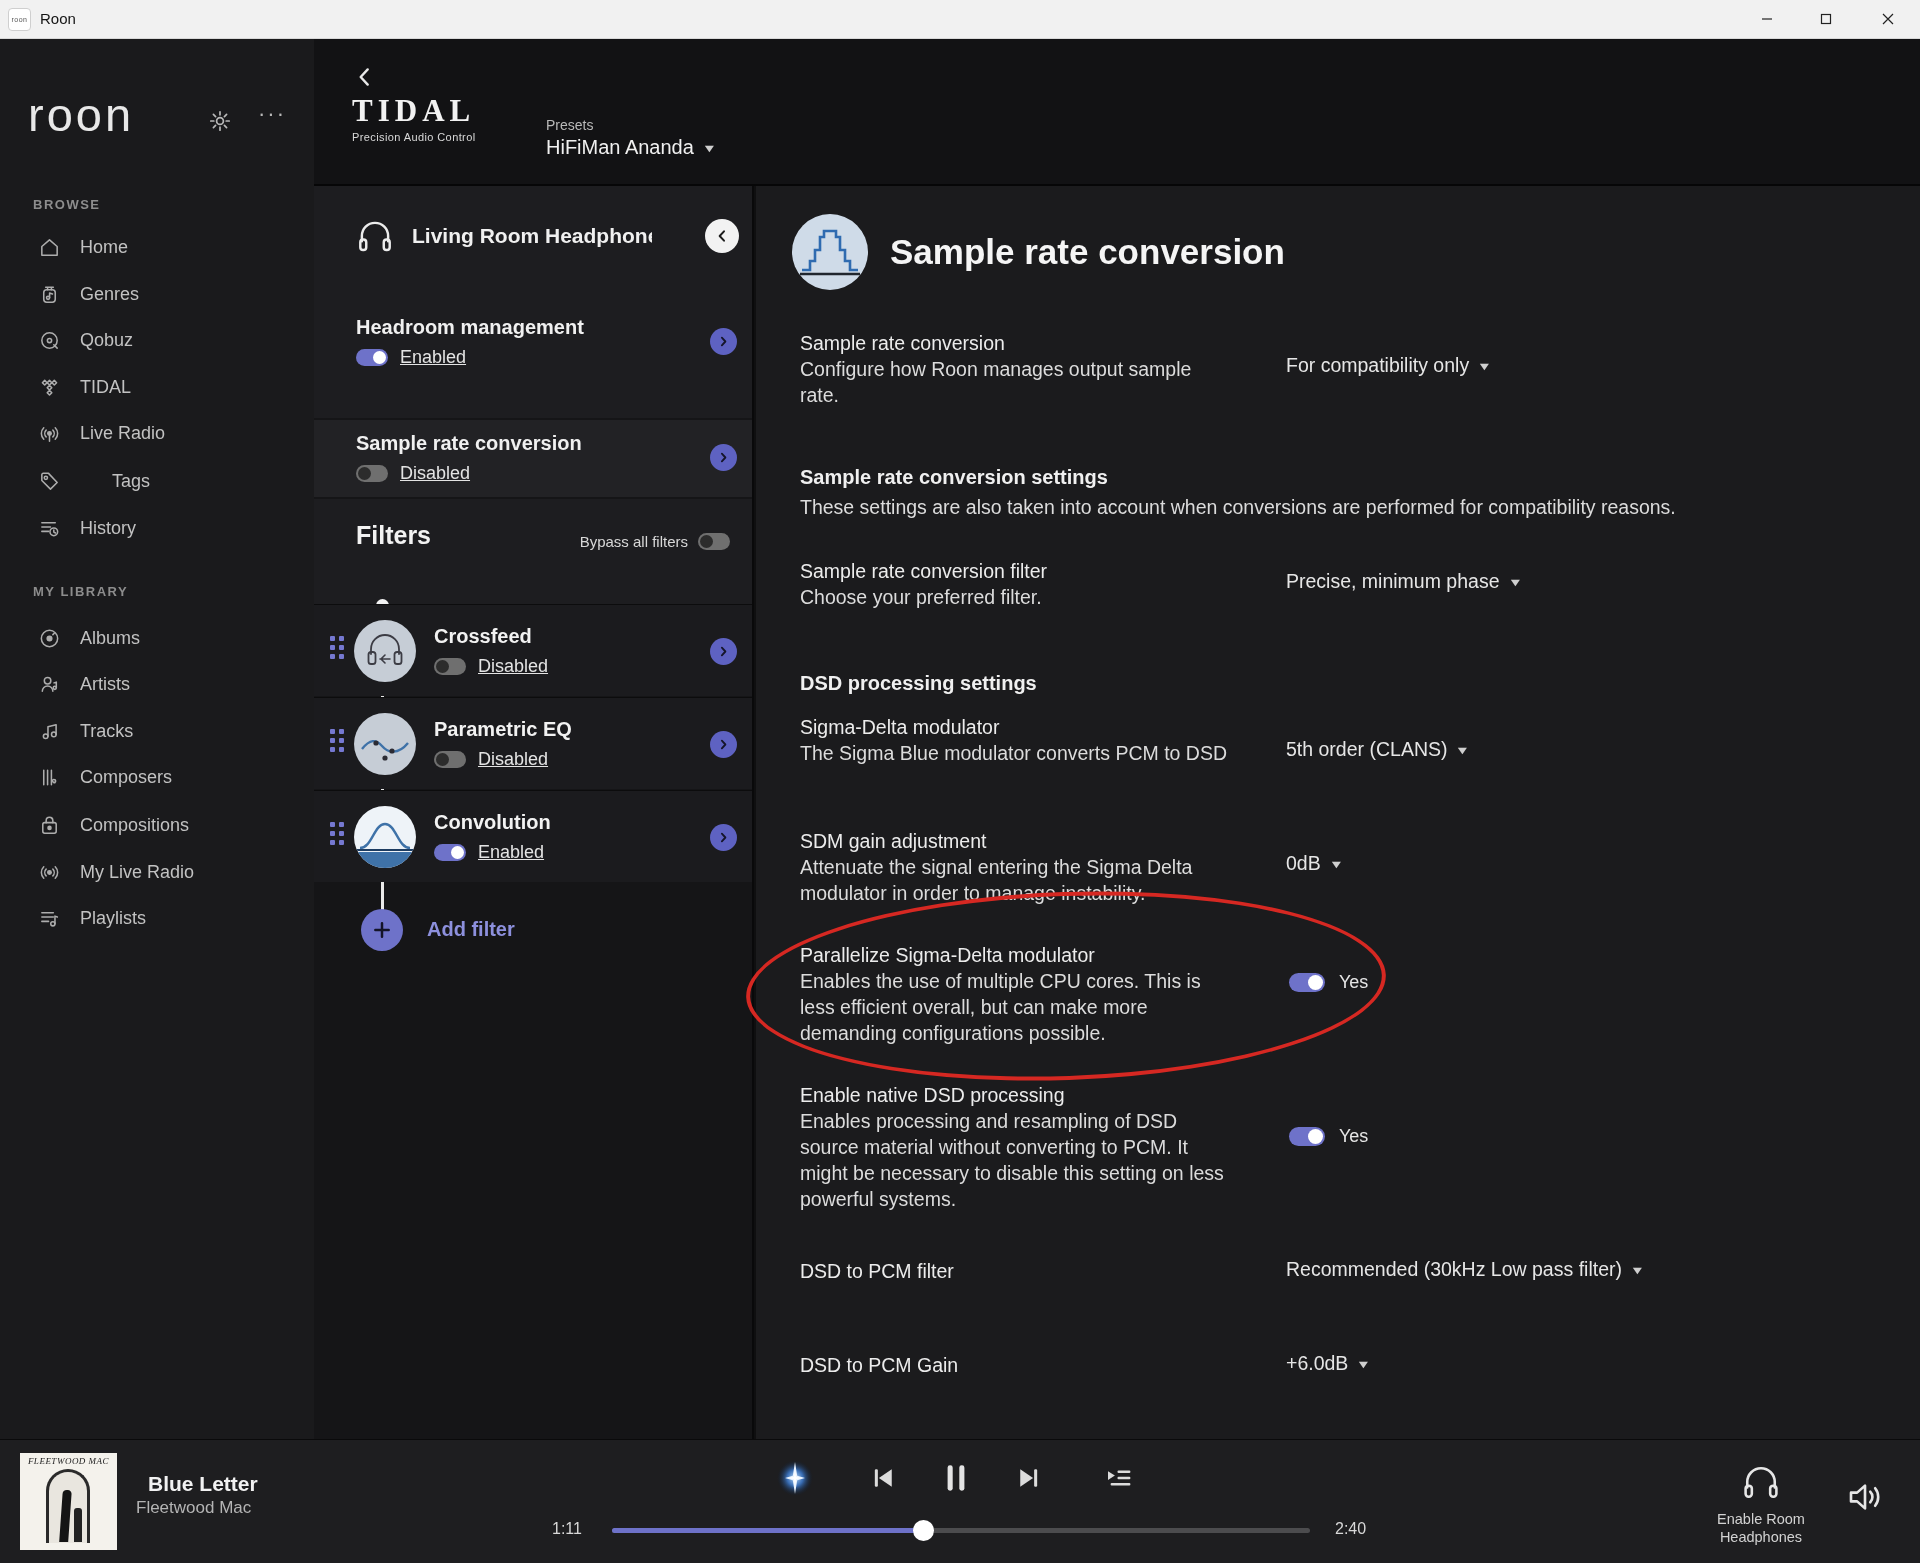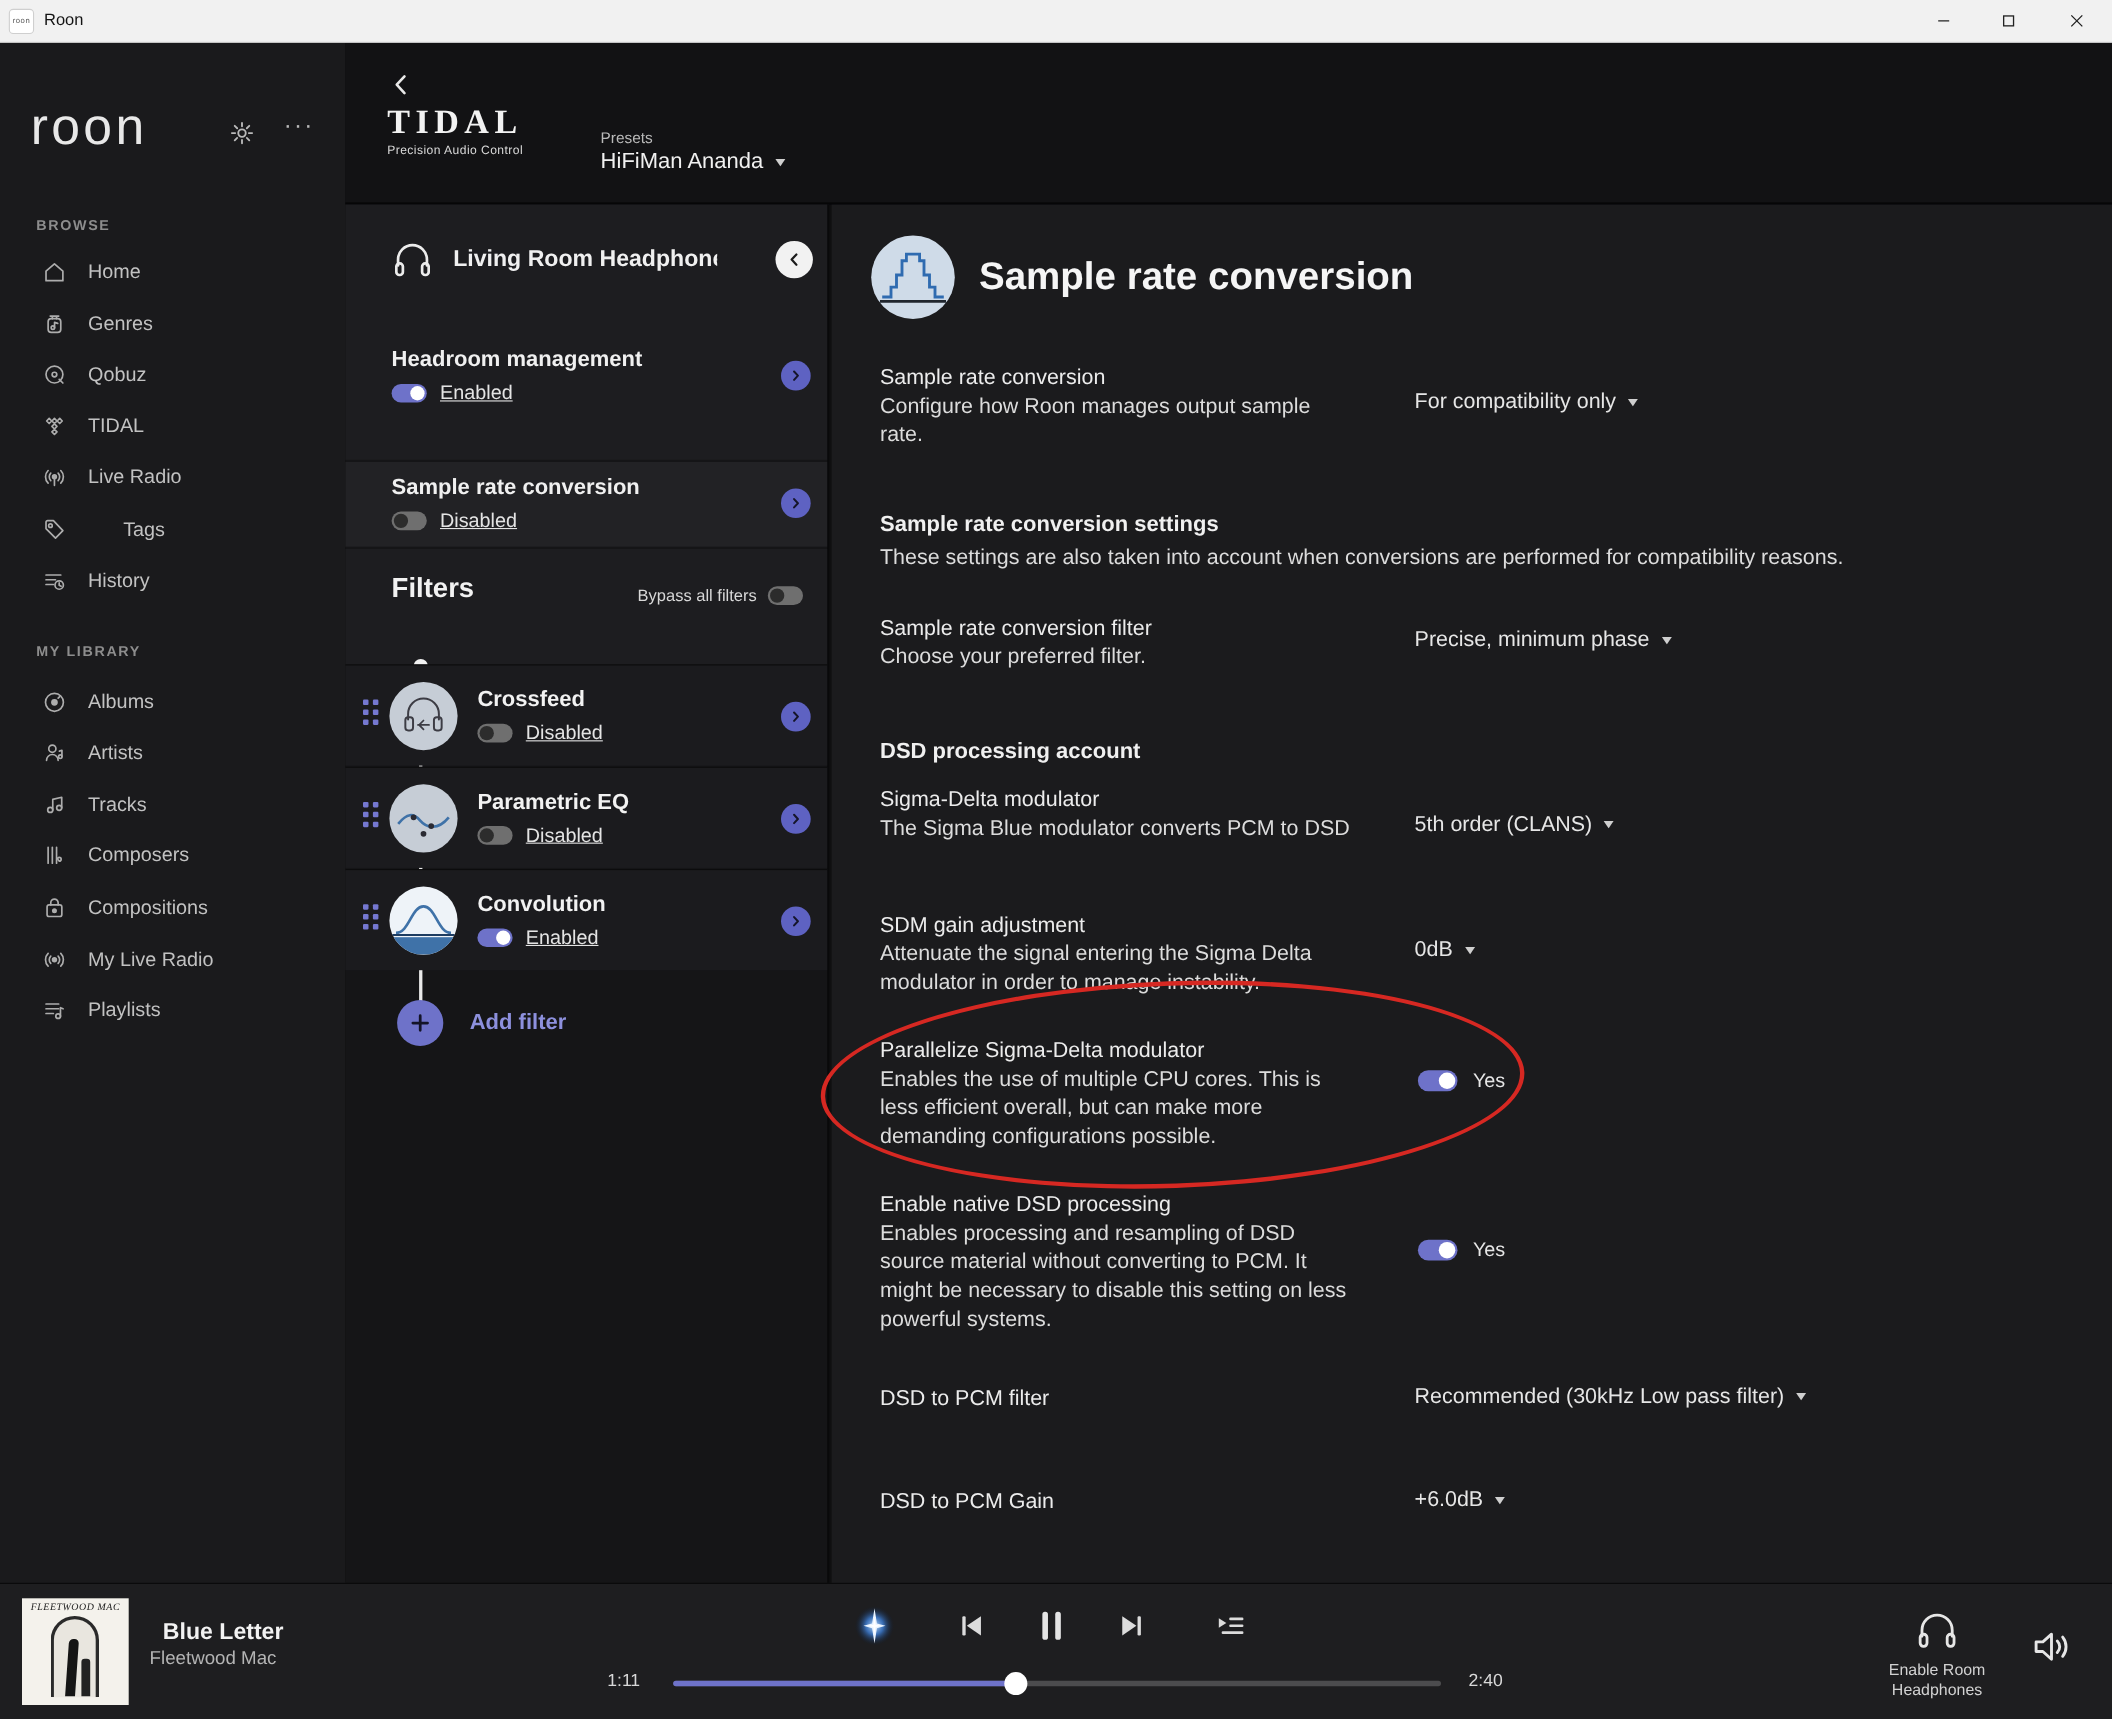--- a/index.html
+++ b/index.html
@@ -500,21 +500,21 @@
       <div class="rlabel">Sample rate conversion filter</div>
       <div class="rdesc">Choose your preferred filter.</div>
     </div>
     <div class="rvalue" style="top:12px;">
       <span>Precise, minimum phase</span>
         <span class="caret">▼</span>
     </div>
   </div>
 
   <div class="srow" style="top:484px;">
-    <div class="rhead">DSD processing account</div>
+    <div class="rhead">DSD processing settings</div>
   </div>
 
   <div class="srow" style="top:528px;">
     <div class="rl">
       <div class="rlabel">Sigma-Delta modulator</div>
       <div class="rdesc">The Sigma Blue modulator converts PCM to DSD</div>
     </div>
     <div class="rvalue" style="top:24px;">
       <span>5th order (CLANS)</span>
         <span class="caret">▼</span>

